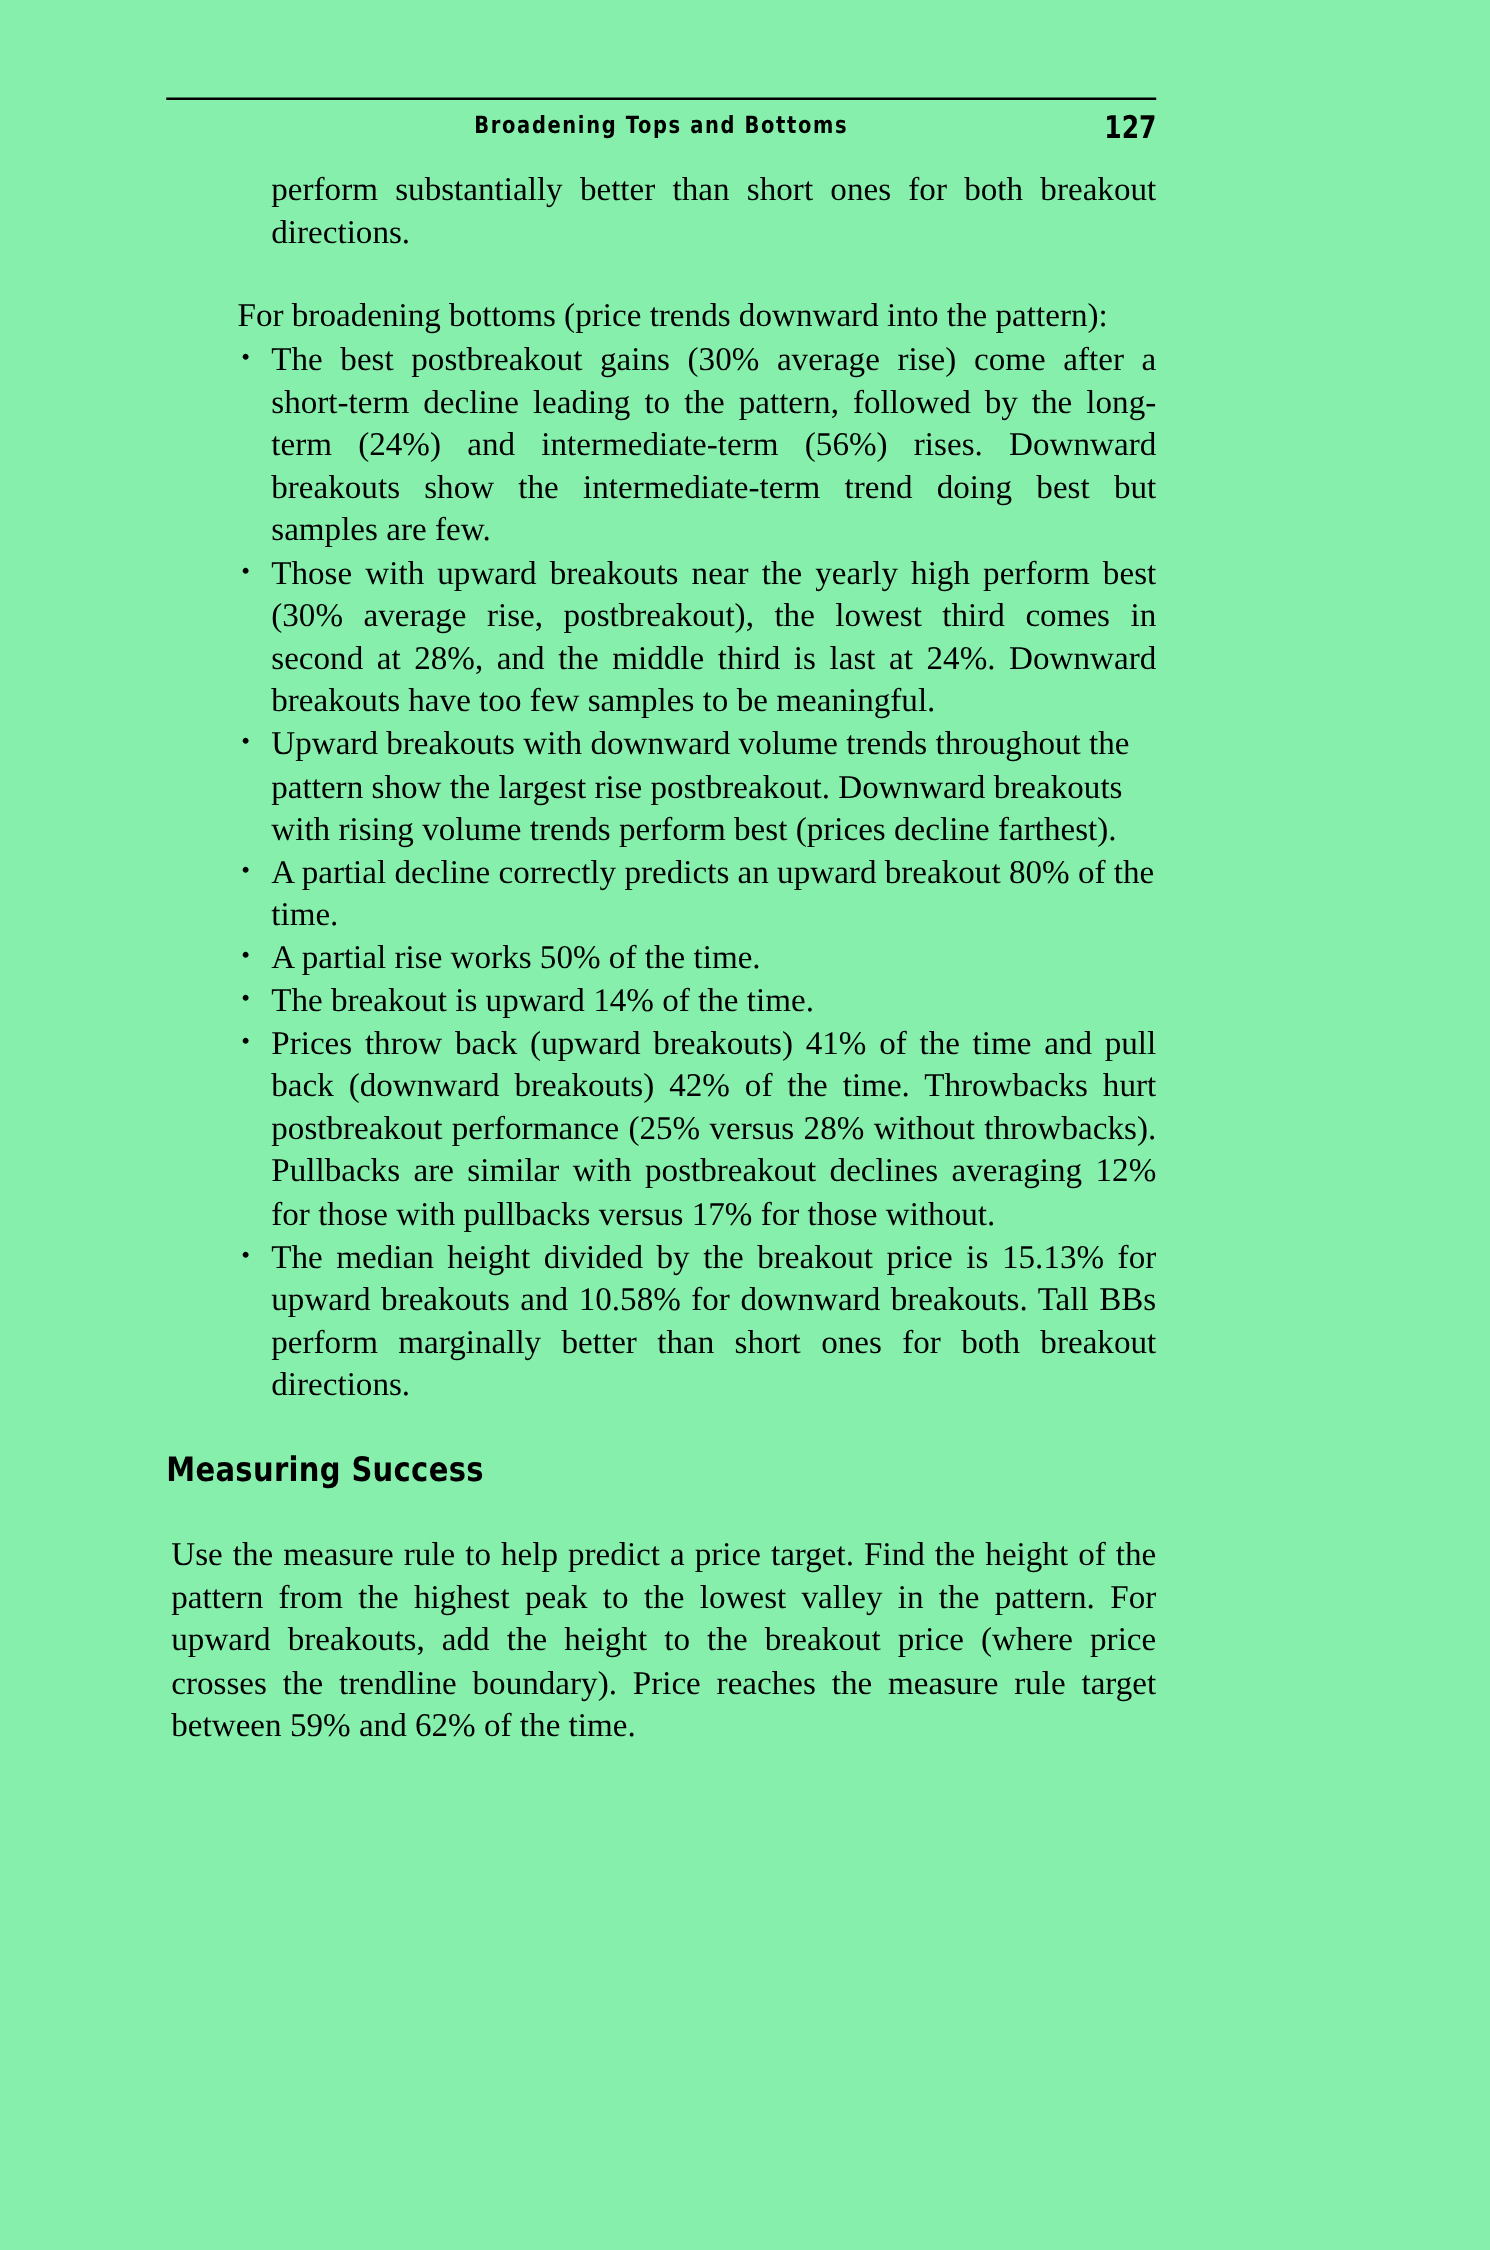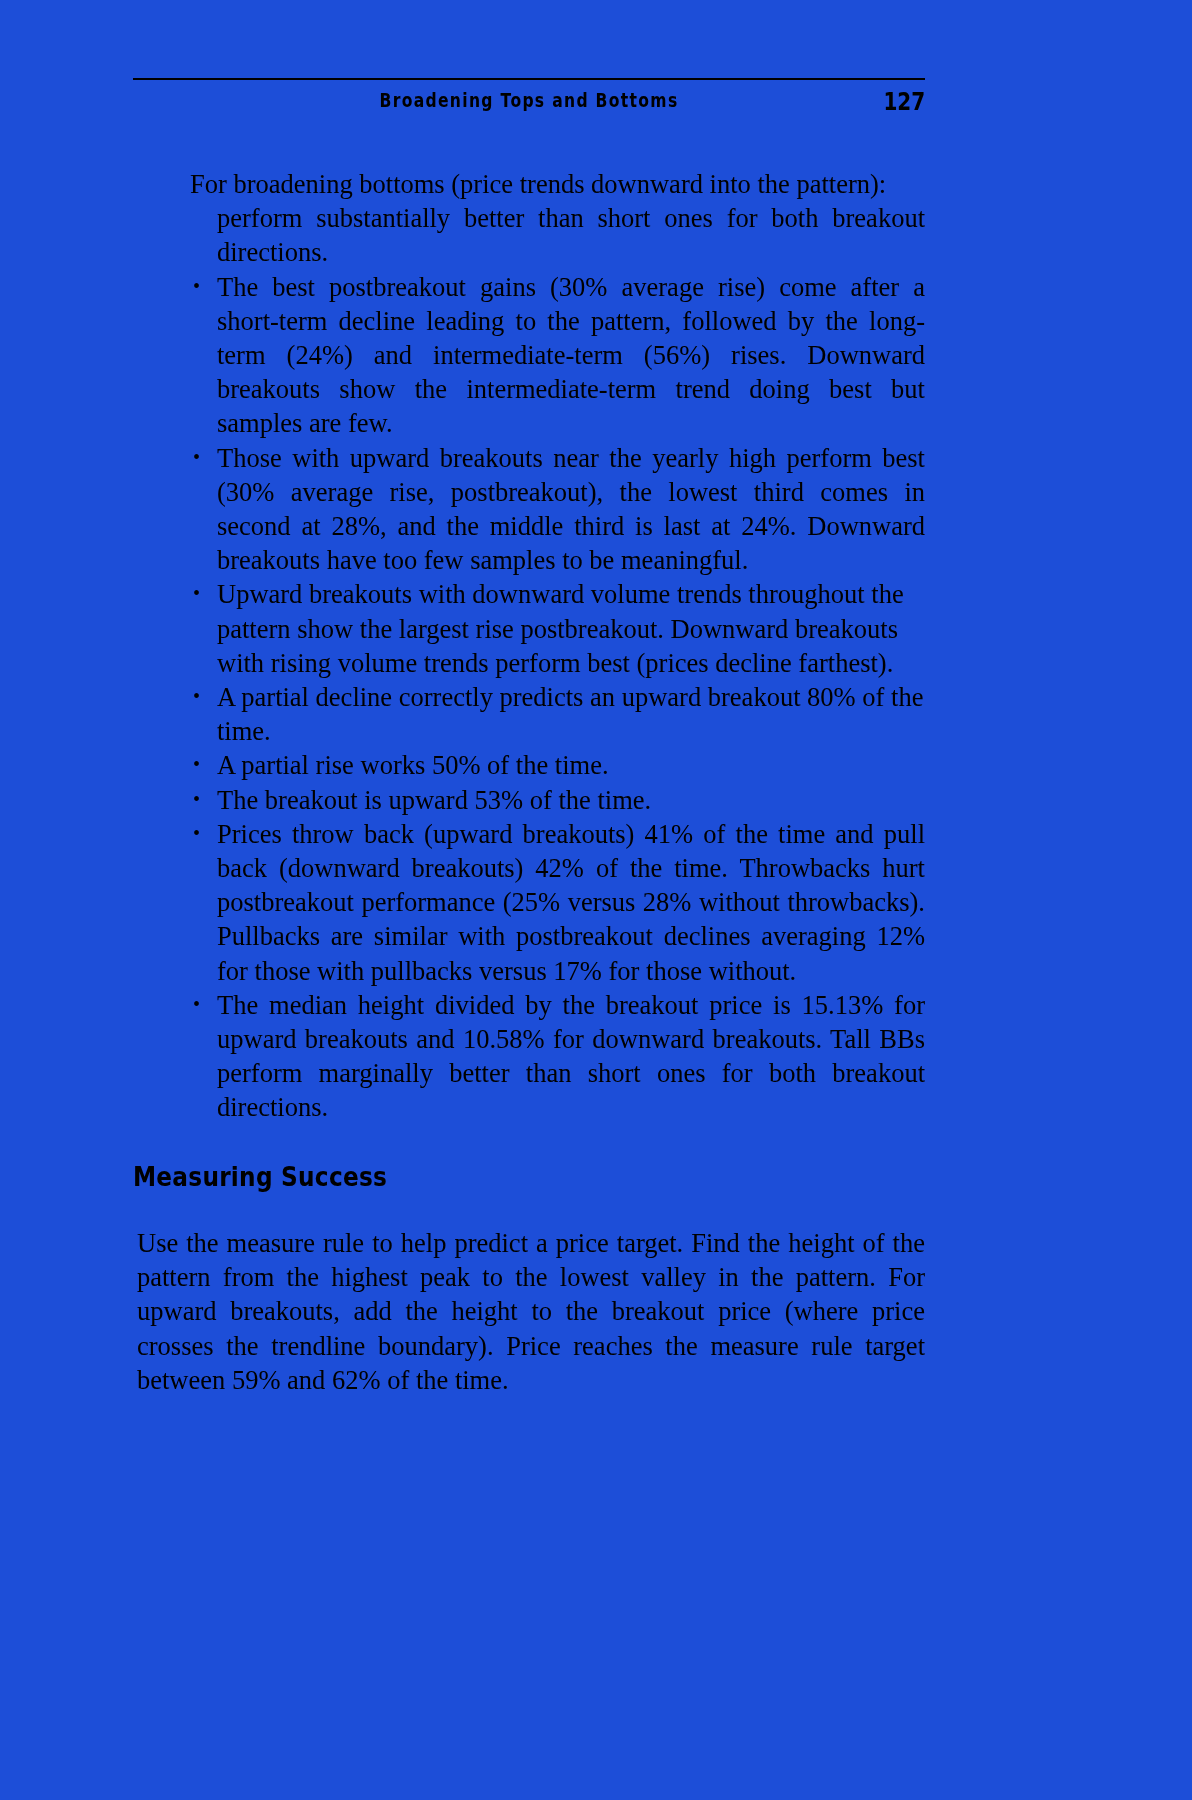--- a/index.html
+++ b/index.html
@@ -4,21 +4,21 @@
 <style>
   html, body {
     margin: 0;
     padding: 0;
     background: #ffffff;
   }
   .page {
     position: relative;
     width: 1192px;
     height: 1800px;
-    background: #1d4ed8;
+    background: #86efac;
     box-sizing: border-box;
     overflow: hidden;
   }
 
   
   .header-block {
     position: absolute;
     left: 133px;
     top: 78px;
     width: 792px;
@@ -147,24 +147,24 @@
   <div class="header-block">
     <div class="header-rule"></div>
     <div class="header-row">
       <div class="header-title">Broadening Tops and Bottoms</div>
       <div class="header-pageno">127</div>
     </div>
   </div>
 
   <div class="content">
 
+    <p class="para indent">perform substantially better than short ones for both breakout directions.</p>
+
     <p class="para lead">For broadening bottoms (price trends downward into the pattern):</p>
 
-    <p class="para indent">perform substantially better than short ones for both breakout directions.</p>
-
     <ul class="bullets">
       <li>
         <span class="bullet-dot">•</span>
         <span>The best postbreakout gains (30% average rise) come after a short-term decline leading to the pattern, followed by the long-term (24%) and intermediate-term (56%) rises. Downward breakouts show the intermediate-term trend doing best but samples are few.</span>
       </li>
       <li>
         <span class="bullet-dot">•</span>
         <span>Those with upward breakouts near the yearly high perform best (30% average rise, postbreakout), the lowest third comes in second at 28%, and the middle third is last at 24%. Downward breakouts have too few samples to be meaningful.</span>
       </li>
       <li class="ragged">
@@ -174,21 +174,21 @@
       <li class="ragged">
         <span class="bullet-dot">•</span>
         <span>A partial decline correctly predicts an upward breakout 80% of the time.</span>
       </li>
       <li class="ragged">
         <span class="bullet-dot">•</span>
         <span>A partial rise works 50% of the time.</span>
       </li>
       <li class="ragged">
         <span class="bullet-dot">•</span>
-        <span>The breakout is upward 53% of the time.</span>
+        <span>The breakout is upward 14% of the time.</span>
       </li>
       <li>
         <span class="bullet-dot">•</span>
         <span>Prices throw back (upward breakouts) 41% of the time and pull back (downward breakouts) 42% of the time. Throwbacks hurt postbreakout performance (25% versus 28% without throwbacks). Pullbacks are similar with postbreakout declines averaging 12% for those with pullbacks versus 17% for those without.</span>
       </li>
       <li>
         <span class="bullet-dot">•</span>
         <span>The median height divided by the breakout price is 15.13% for upward breakouts and 10.58% for downward breakouts. Tall BBs perform marginally better than short ones for both breakout directions.</span>
       </li>
     </ul>

